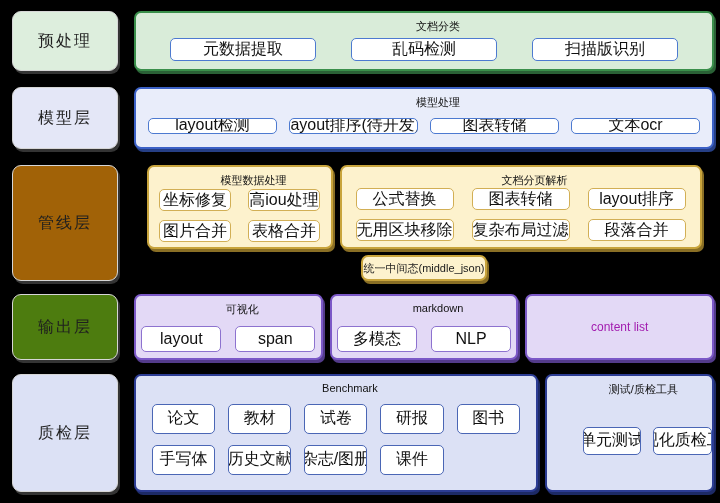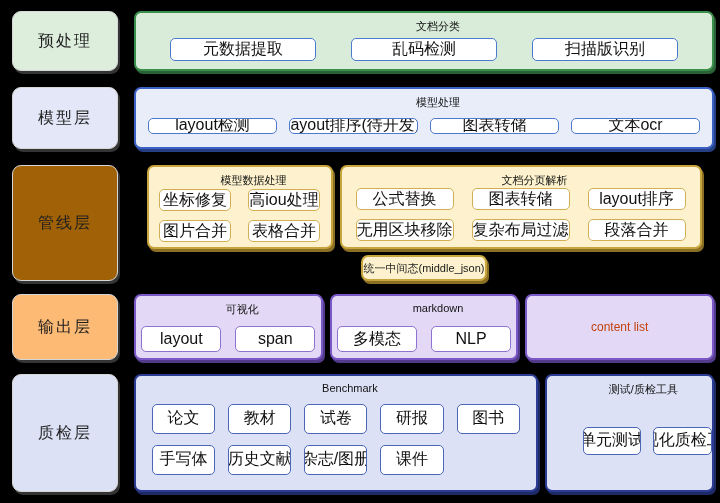--- a/index.html
+++ b/index.html
@@ -22,21 +22,21 @@
     flex:0 0 106px;margin-right:16px;border-radius:9px;
     display:flex;align-items:center;justify-content:center;
     font-size:16px;letter-spacing:2px;color:#1f1f1f;
     border:1px solid #d6d6d6;
     box-shadow:2px 3px 0 #343434;
     box-sizing:border-box;
   }
   .lab-green{background:#ddeedd;}
   .lab-blue{background:#e4e7f7;}
   .lab-yellow{background:#a16207;}
-  .lab-purple{background:#fdba74;}
+  .lab-purple{background:#4d7c0f;}
   .lab-navy{background:#dce1f5;}
 
   .content{flex:1;display:flex;min-width:0;}
 
   .container{
     border-radius:7px;box-sizing:border-box;
     display:flex;flex-direction:column;min-width:0;
   }
   .c-green {background:#d9ecd9;border:2px solid #3a8f4b;box-shadow:2px 3px 0 #2a6136;}
   .c-blue  {background:#e9edfa;border:2px solid #3c61c6;box-shadow:2px 3px 0 #263f85;}
@@ -70,21 +70,21 @@
   .grid2{flex:1;display:grid;grid-template-columns:repeat(2,72px);justify-content:center;align-content:center;gap:9px 17px;padding-bottom:4px;}
   .grid2 .item{height:22px;}
   .grid3{flex:1;display:grid;grid-template-columns:repeat(3,1fr);align-content:center;gap:9px 18px;padding:0 14px 6px;}
   .grid3 .item{height:22px;}
   .mid-bar{margin-top:6px;height:26px;flex-direction:row;align-items:center;justify-content:center;font-size:11px;}
   
   .out-box{flex:1;}
   .out-box + .out-box{margin-left:7px;}
   .items-pair{flex:1;display:flex;align-items:flex-end;justify-content:center;gap:14px;padding-bottom:6px;}
   .items-pair .item{width:80px;height:26px;}
-  .center-title{flex:1;display:flex;align-items:center;justify-content:center;font-size:12px;color:#c2410c;}
+  .center-title{flex:1;display:flex;align-items:center;justify-content:center;font-size:12px;color:#a21caf;}
   
   .bench{flex:2.42;}
   .tools{flex:1;margin-left:7px;}
   .grid5{flex:1;display:grid;grid-template-columns:repeat(5,1fr);align-content:center;gap:11px 13px;padding:2px 16px 8px;}
   .grid5 .item{height:30px;}
   .items-stack{flex:1;display:flex;flex-direction:row;align-items:center;justify-content:center;gap:12px;padding-bottom:6px;padding-left:36px;}
   .items-stack .item{width:122px;height:28px;}
 </style>
 </head>
 <body>

